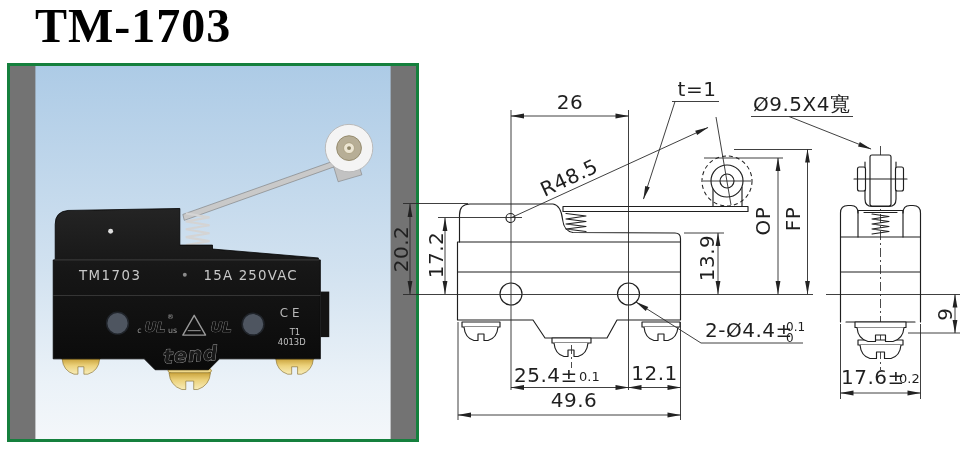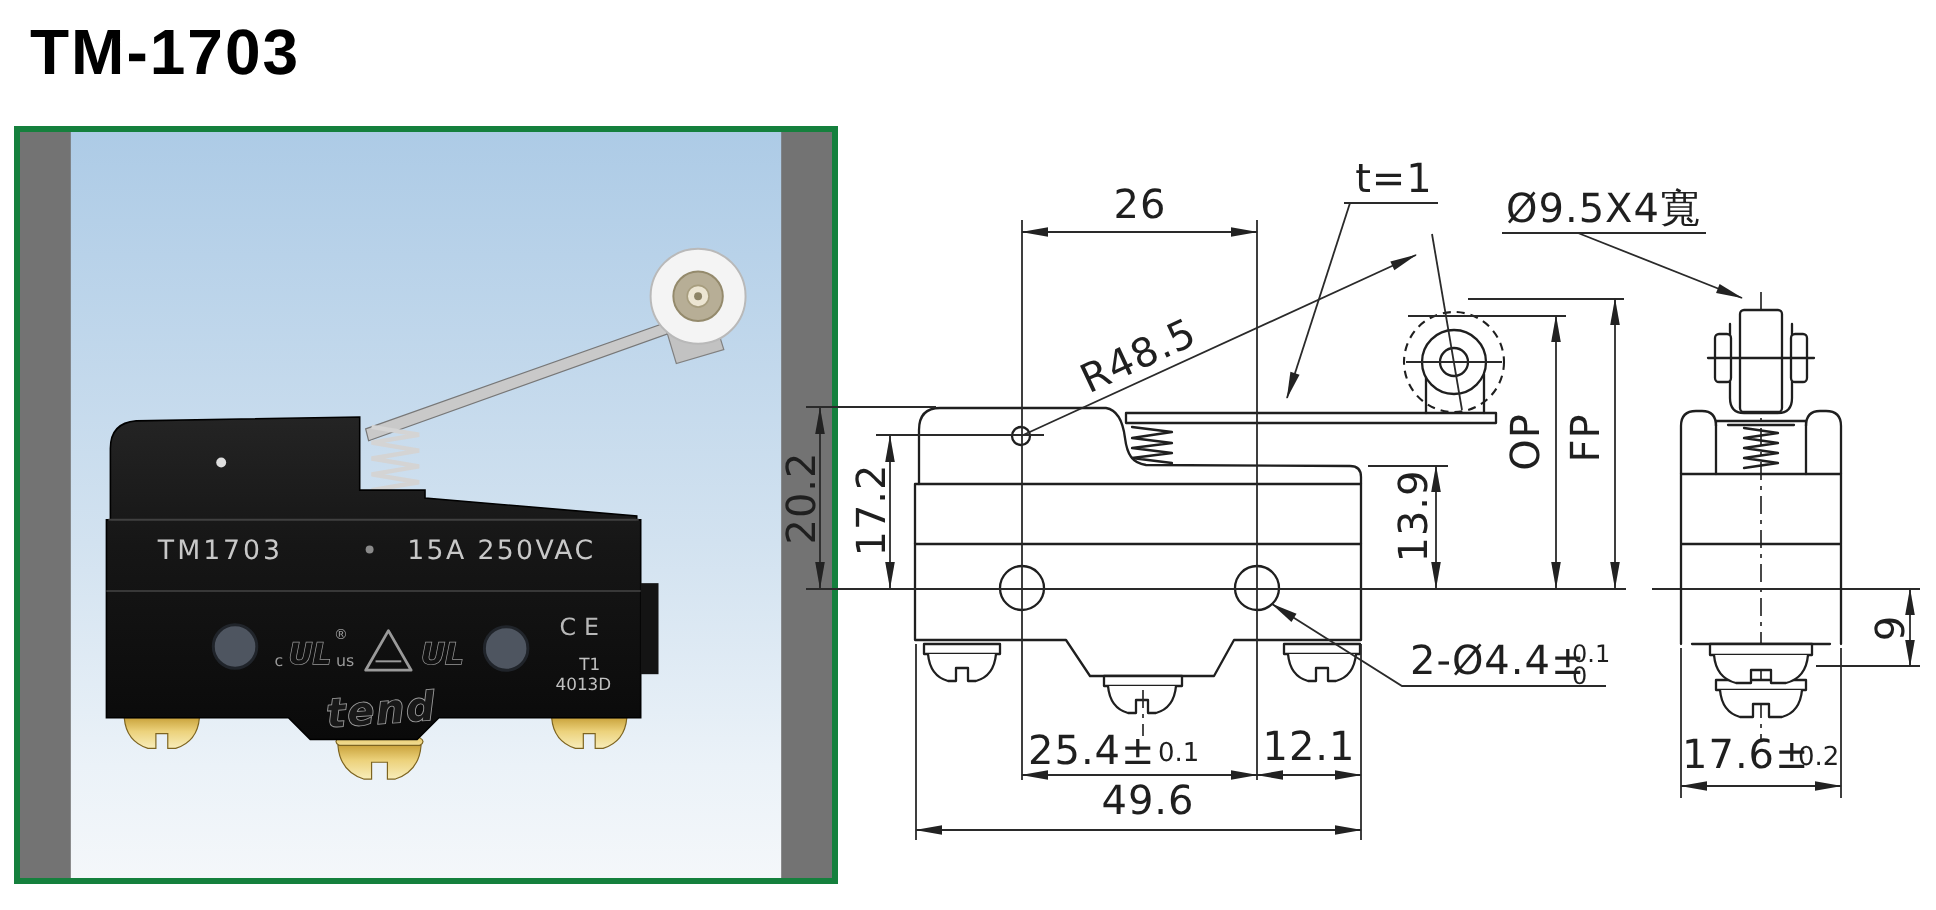--- a/index.html
+++ b/index.html
@@ -1,20 +1,20 @@
 <!DOCTYPE html>
 <html><head>
 <meta charset="utf-8">
 <style>
   html,body{margin:0;padding:0;background:#ffffff;}
   body{width:968px;height:455px;position:relative;overflow:hidden;
        font-family:"Liberation Sans", sans-serif;}
-  .page-title{position:absolute;left:15px;top:0px;margin:0;
-       font-family:Liberation Sans, sans-serif;
-       font-size:32px;font-weight:700;color:#000;letter-spacing:1px;line-height:52px;}
+  .page-title{position:absolute;left:35px;top:0px;margin:0;
+       font-family:Liberation Serif, serif;
+       font-size:48px;font-weight:700;color:#000;letter-spacing:1px;line-height:52px;}
   .photo{position:absolute;left:7px;top:63px;width:412px;height:379px;
        border:3px solid #15803d;box-sizing:border-box;background:#737373;}
   .photo svg{display:block;width:100%;height:100%;}
   .drawing{position:absolute;left:385px;top:55px;width:583px;height:400px;}
   
   .ol{stroke:#1f1f1f;stroke-width:1.15;fill:none;stroke-linecap:round;stroke-linejoin:round;}
   .olw{stroke:#1f1f1f;stroke-width:1.15;fill:#fff;stroke-linejoin:round;}
   .dl{stroke:#2a2a2a;stroke-width:0.9;fill:none;}
   .cl{stroke:#2a2a2a;stroke-width:0.85;fill:none;stroke-dasharray:9 3 2 3;}
   .dash{stroke:#1f1f1f;stroke-width:1.05;fill:none;stroke-dasharray:4 3;}

